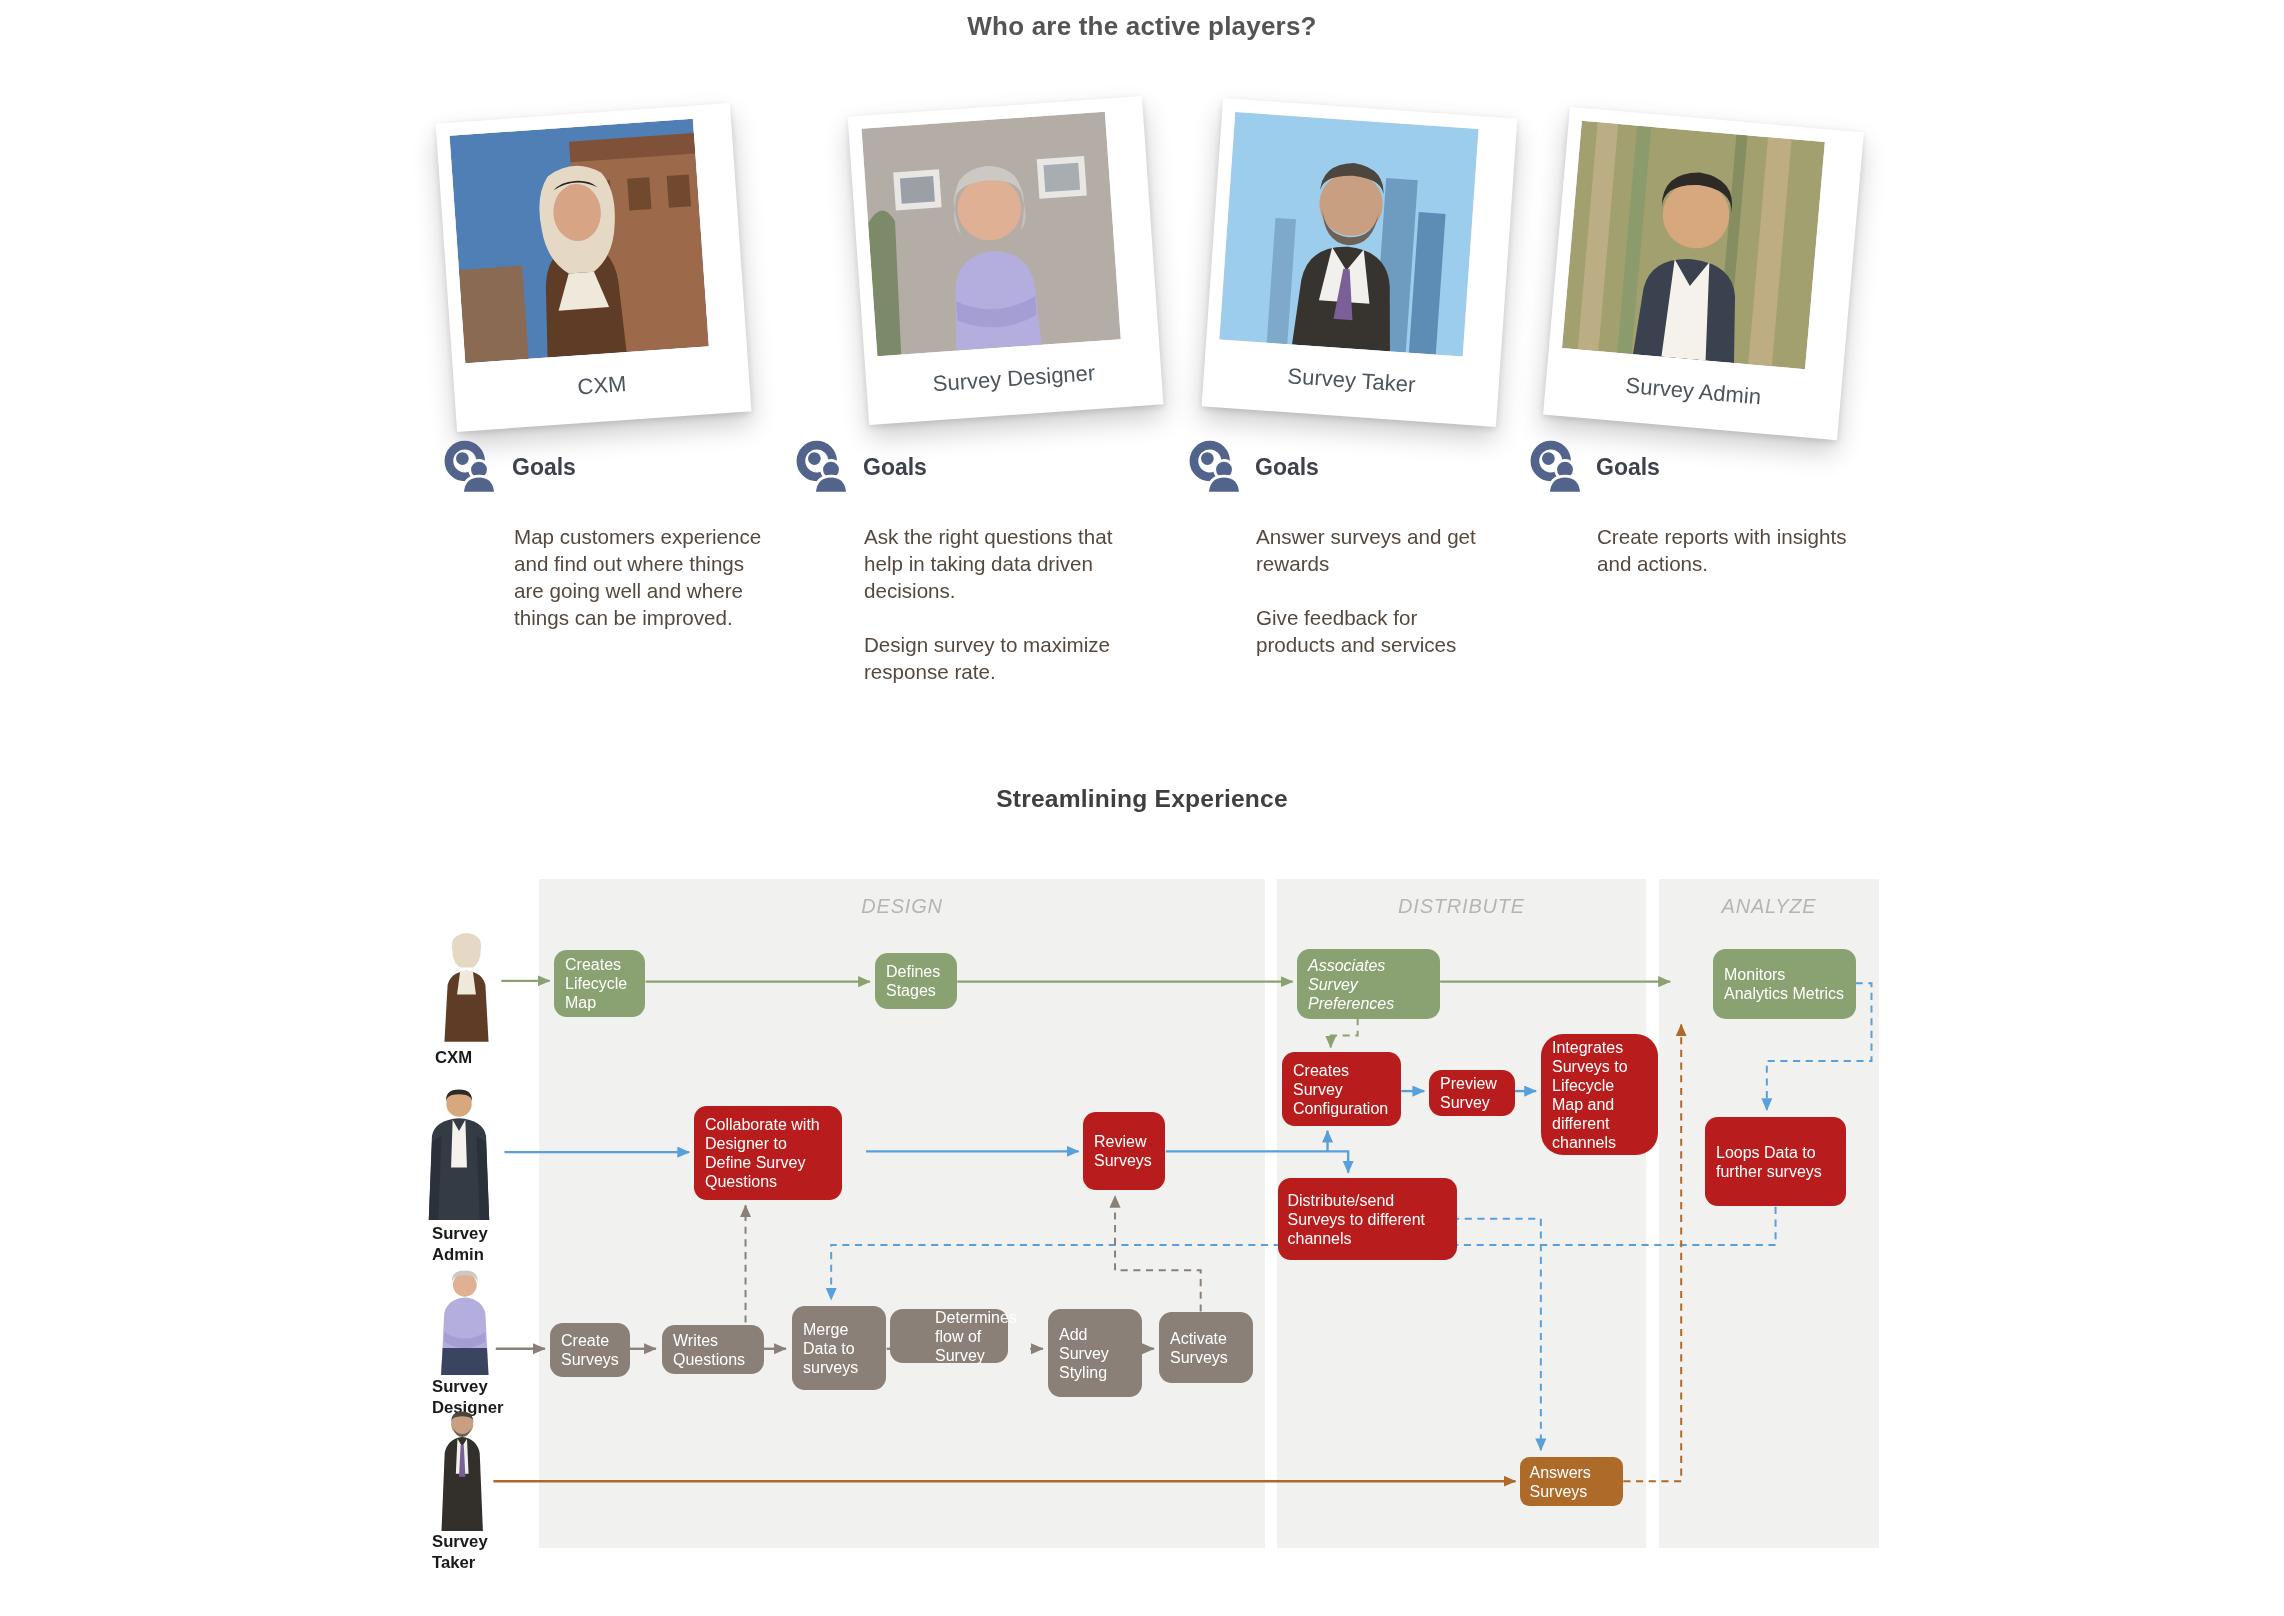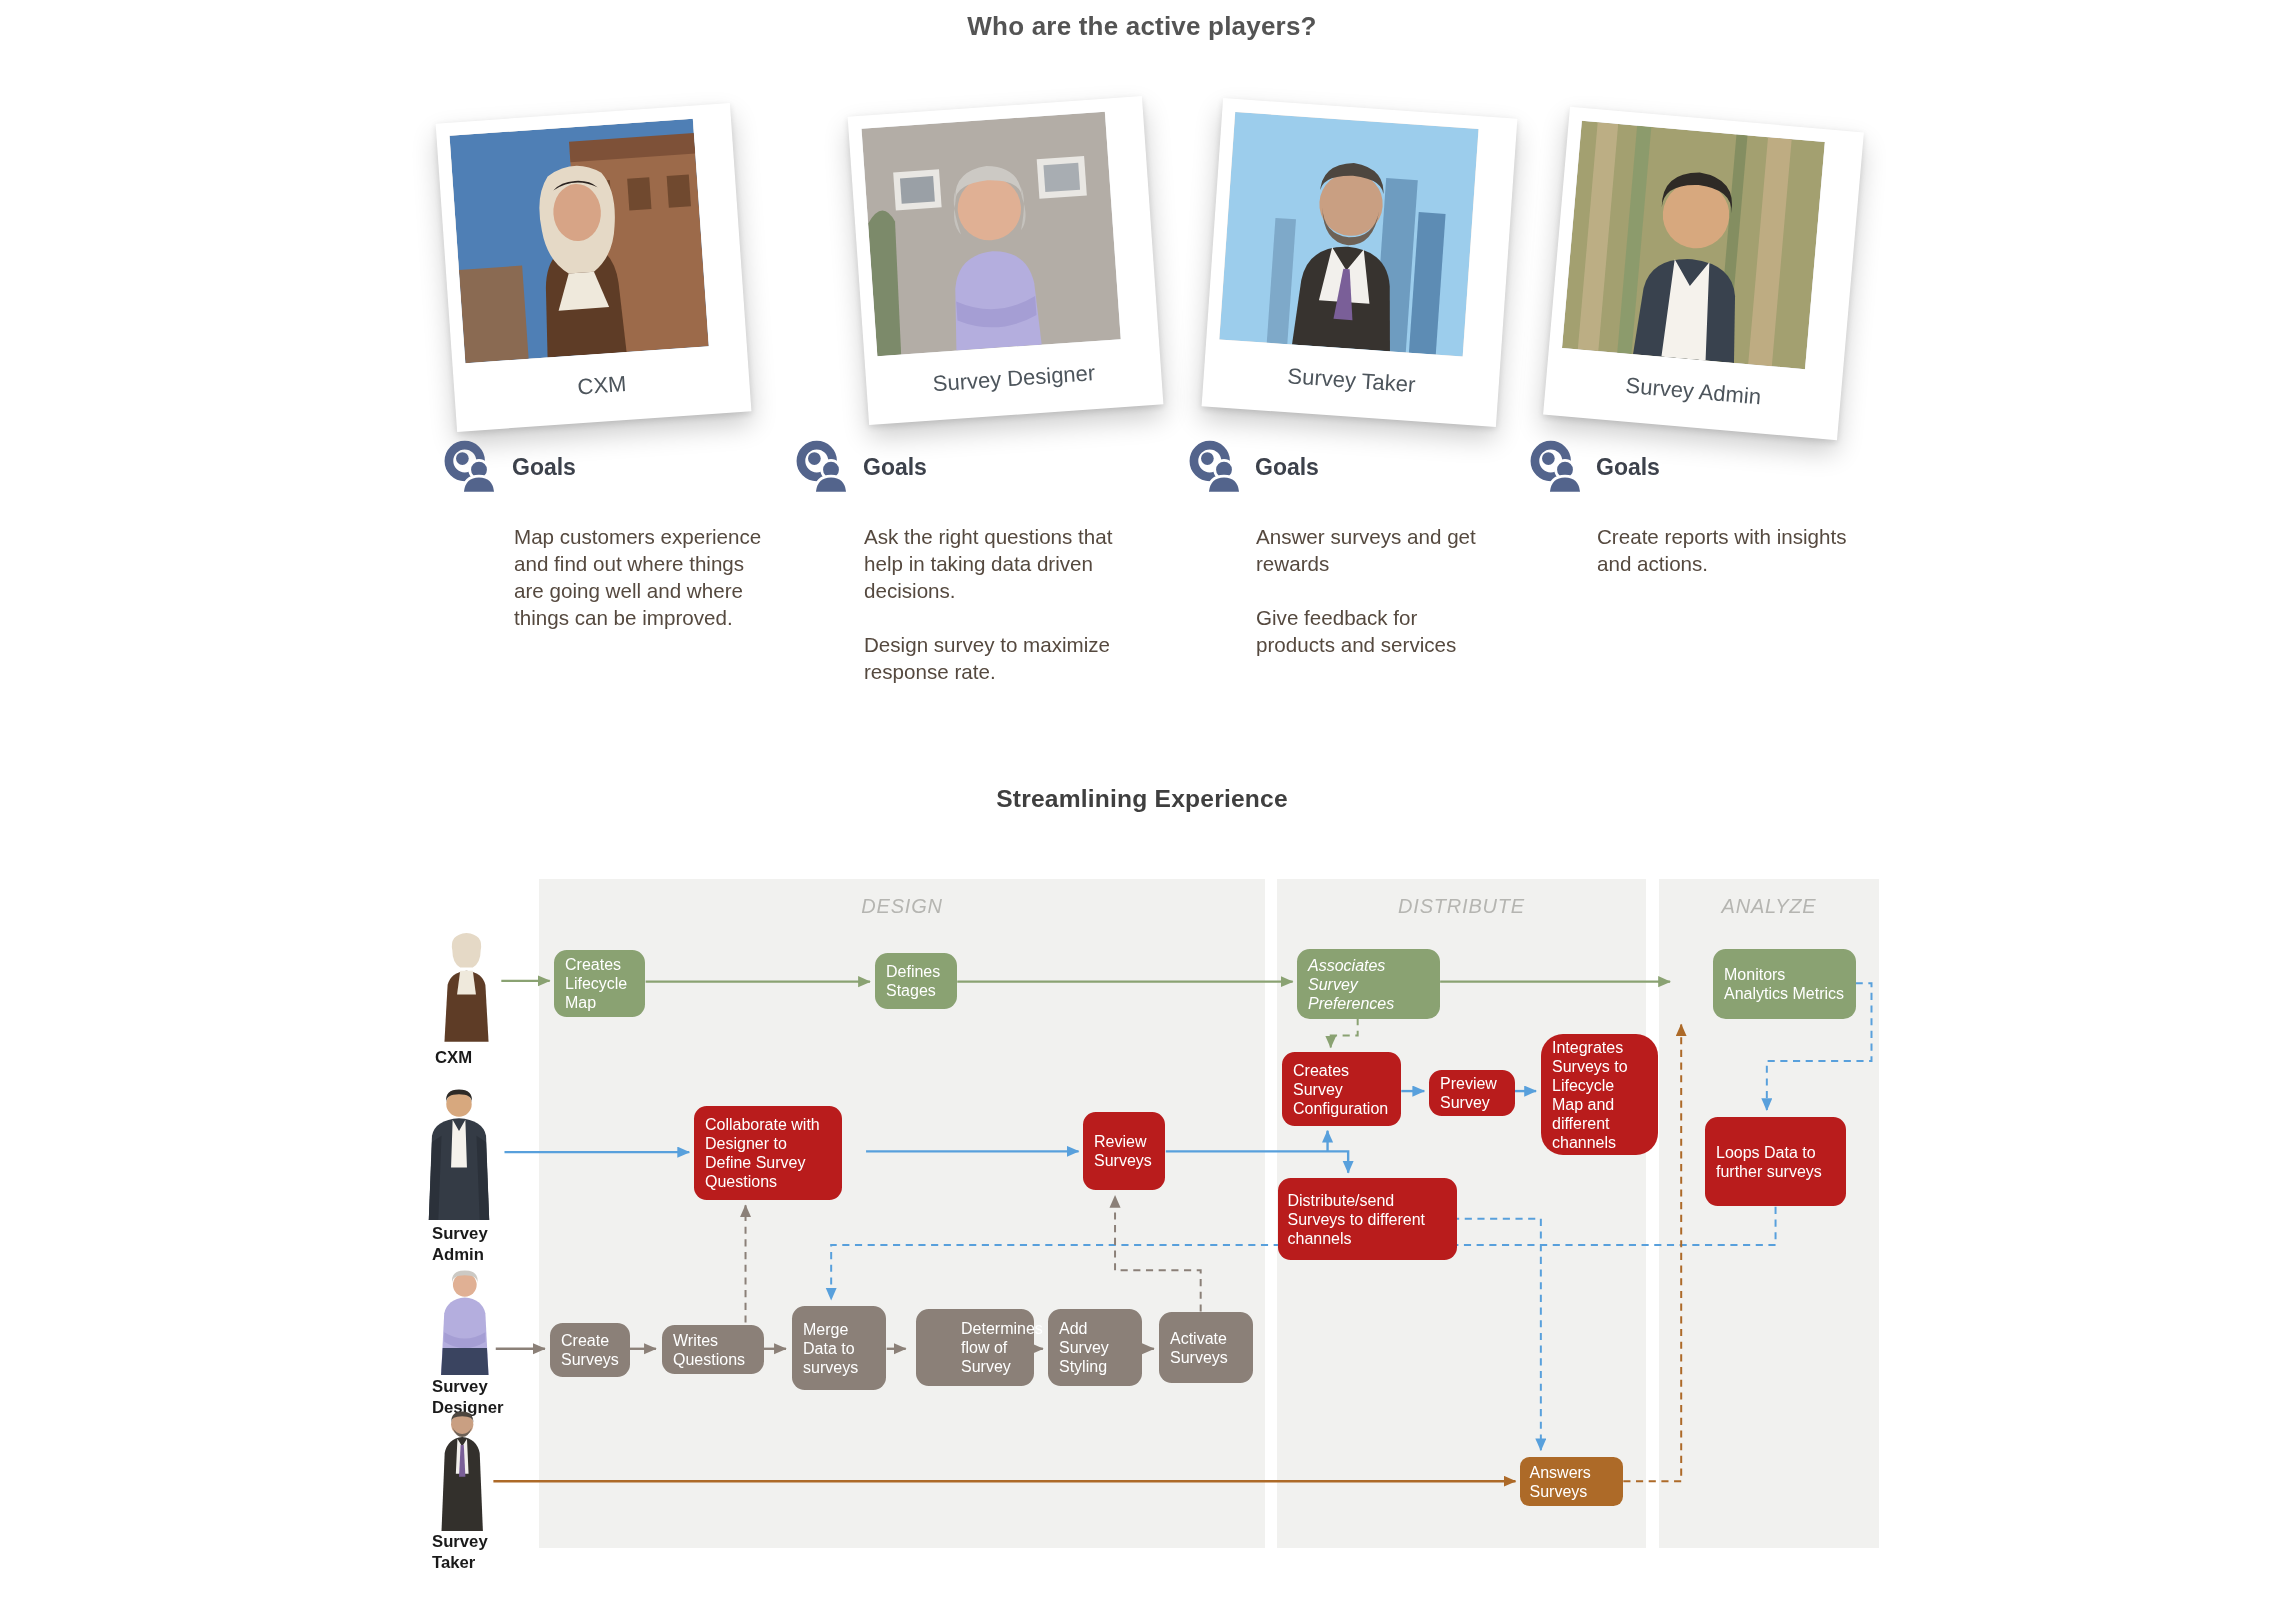--- a/index.html
+++ b/index.html
@@ -256,22 +256,22 @@
   <div class="node n-blue" style="left:1083px;top:1112px;width:82px;height:78px;">Review Surveys</div>
   <div class="node n-blue" style="left:1282px;top:1052px;width:119px;height:74px;">Creates Survey Configuration</div>
   <div class="node n-blue" style="left:1429px;top:1070px;width:86px;height:46px;">Preview Survey</div>
   <div class="node n-blue" style="left:1541px;top:1034px;width:117px;height:121px;border-radius:22px;">Integrates Surveys to Lifecycle Map and different channels</div>
   <div class="node n-blue" style="left:1278px;top:1178px;width:179px;height:82px;padding:6.3px 9.5px;">Distribute/send Surveys to different channels</div>
   <div class="node n-blue" style="left:1705px;top:1117px;width:141px;height:89px;">Loops Data to further surveys</div>
 
   <div class="node n-taupe" style="left:550px;top:1323px;width:80px;height:54px;">Create Surveys</div>
   <div class="node n-taupe" style="left:662px;top:1325px;width:102px;height:49px;">Writes Questions</div>
   <div class="node n-taupe" style="left:792px;top:1306px;width:94px;height:84px;">Merge Data to surveys</div>
-  <div class="node n-taupe" style="left:916px;top:1309px;width:118px;height:77px;padding-left:45px;">Determines flow of Survey</div>
-  <div class="node n-taupe" style="left:1048px;top:1309px;width:94px;height:77px;">Add Survey Styling</div>
+  <div class="node n-taupe" style="left:890px;top:1309px;width:118px;height:54px;padding-left:45px;">Determines flow of Survey</div>
+  <div class="node n-taupe" style="left:1048px;top:1309px;width:94px;height:88px;">Add Survey Styling</div>
   <div class="node n-taupe" style="left:1159px;top:1312px;width:94px;height:71px;">Activate Surveys</div>
 
   <div class="node n-orange" style="left:1520px;top:1457px;width:103px;height:49px;padding:4.8px 9.5px;">Answers Surveys</div>
 
   <div class="abs" style="left:435px;top:931px;">
     <svg width="63" height="111" viewBox="0 0 40 70">
       <circle cx="20" cy="11" r="8" fill="#d7a486"></circle>
       <path d="M11 12 Q9 2 20 1 Q31 2 29 12 Q29 20 24 23 L16 23 Q11 20 11 12 Z" fill="#e5d9c6"></path>
       <path d="M6 70 L8 34 Q10 26 20 25 Q30 26 32 34 L34 70 Z" fill="#5e3c26"></path>
       <path d="M16 25 L24 25 L26 40 L14 40 Z" fill="#efe9dc"></path>

